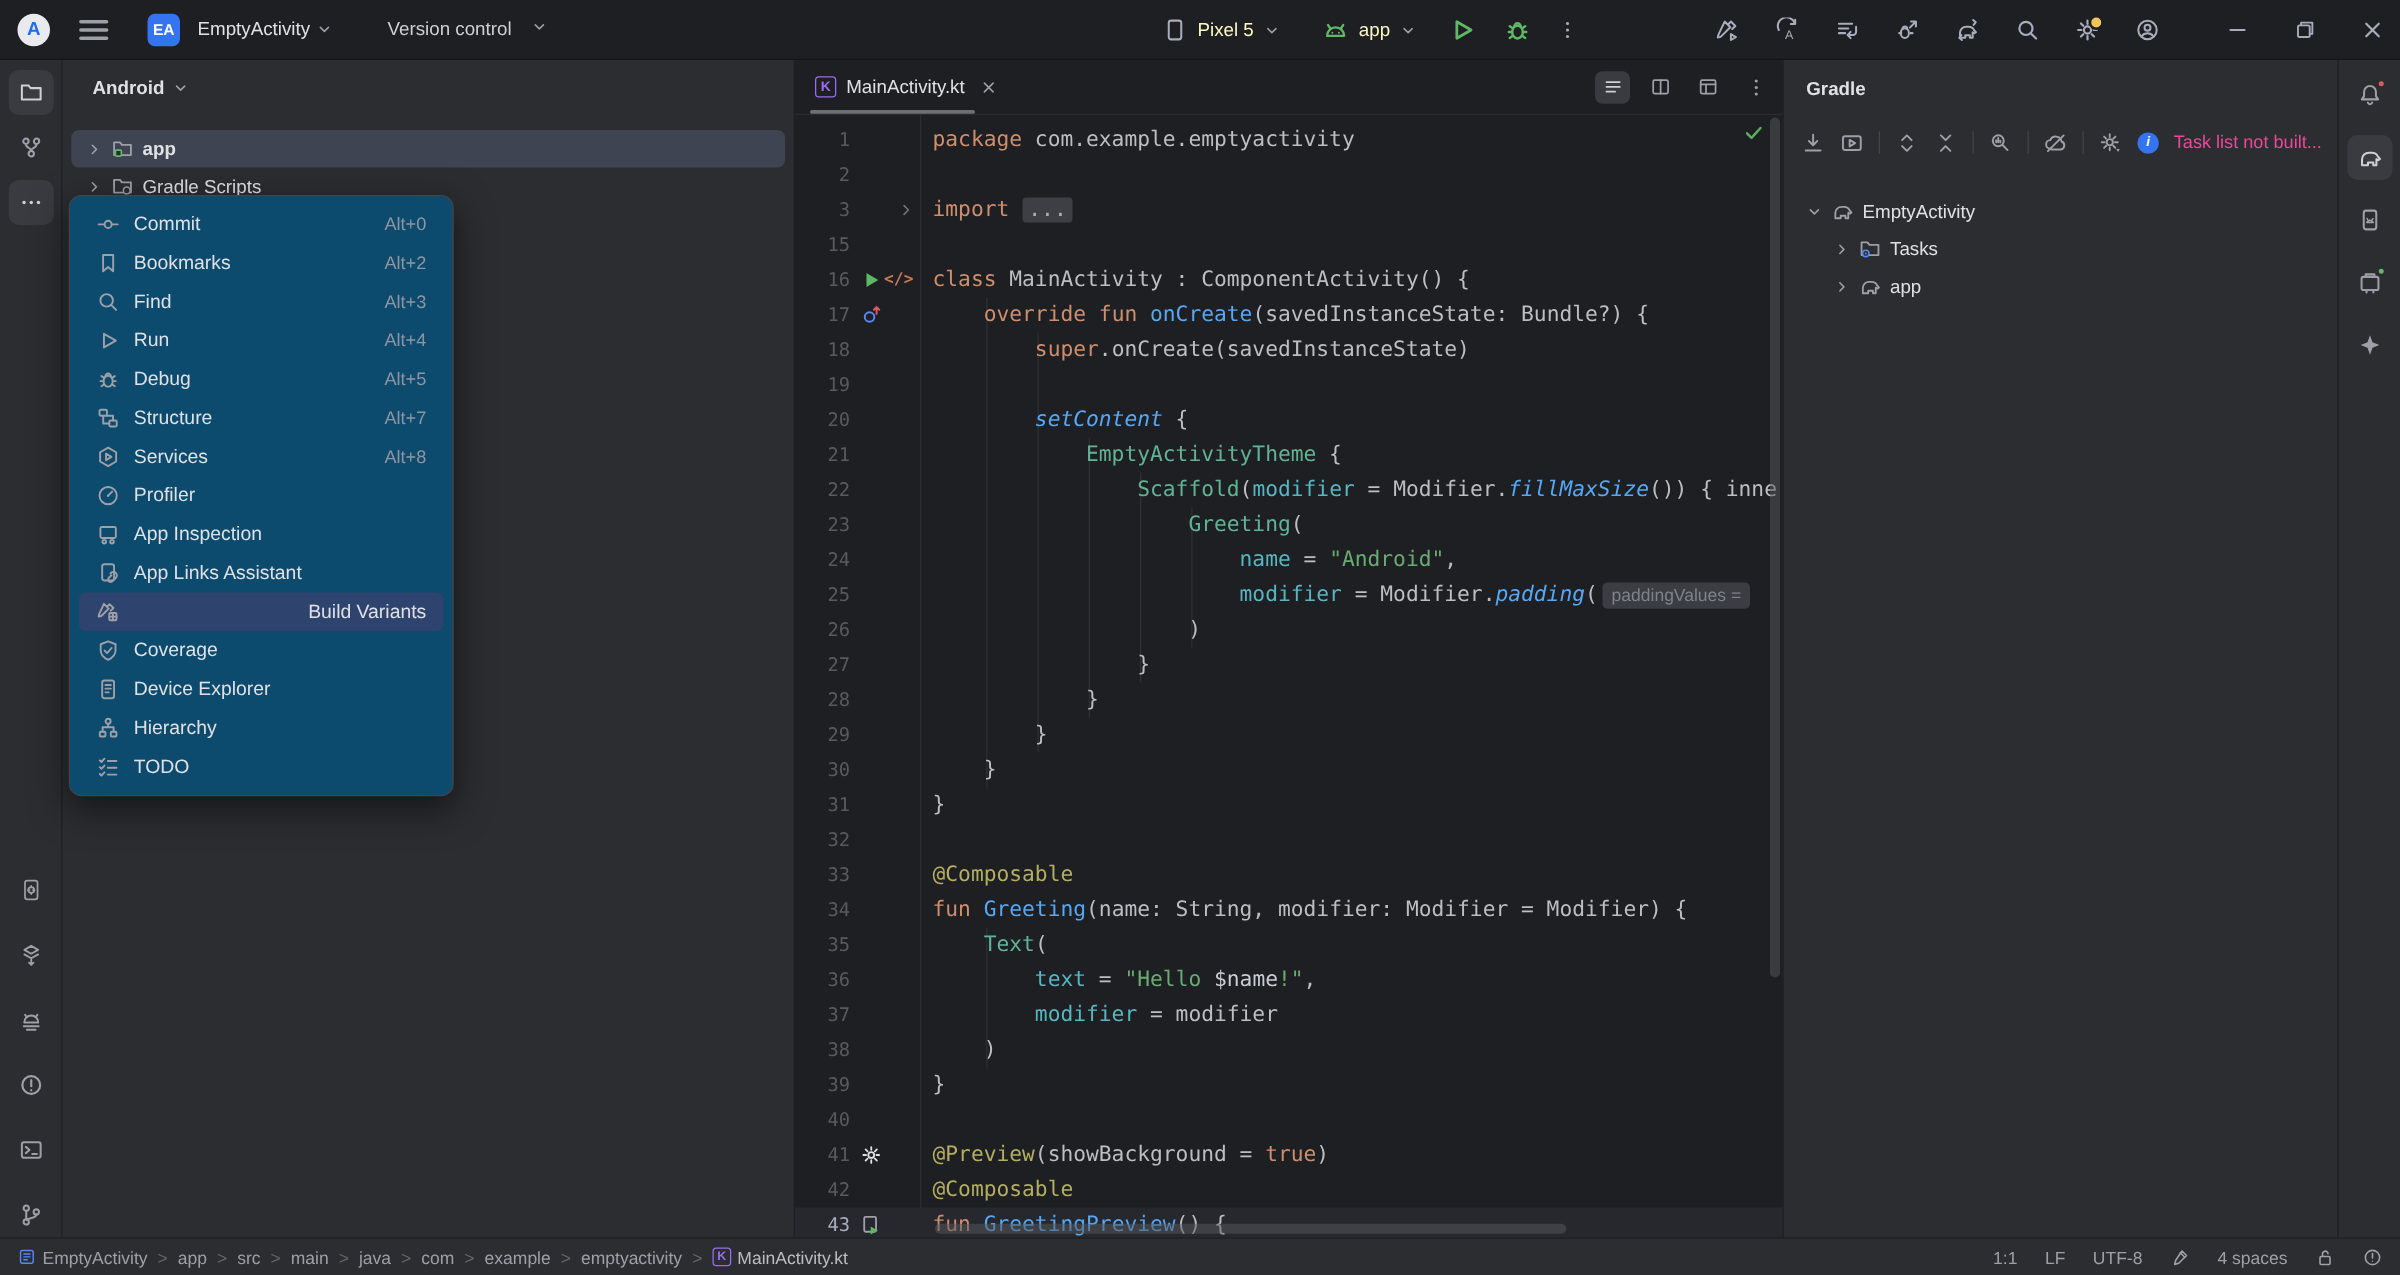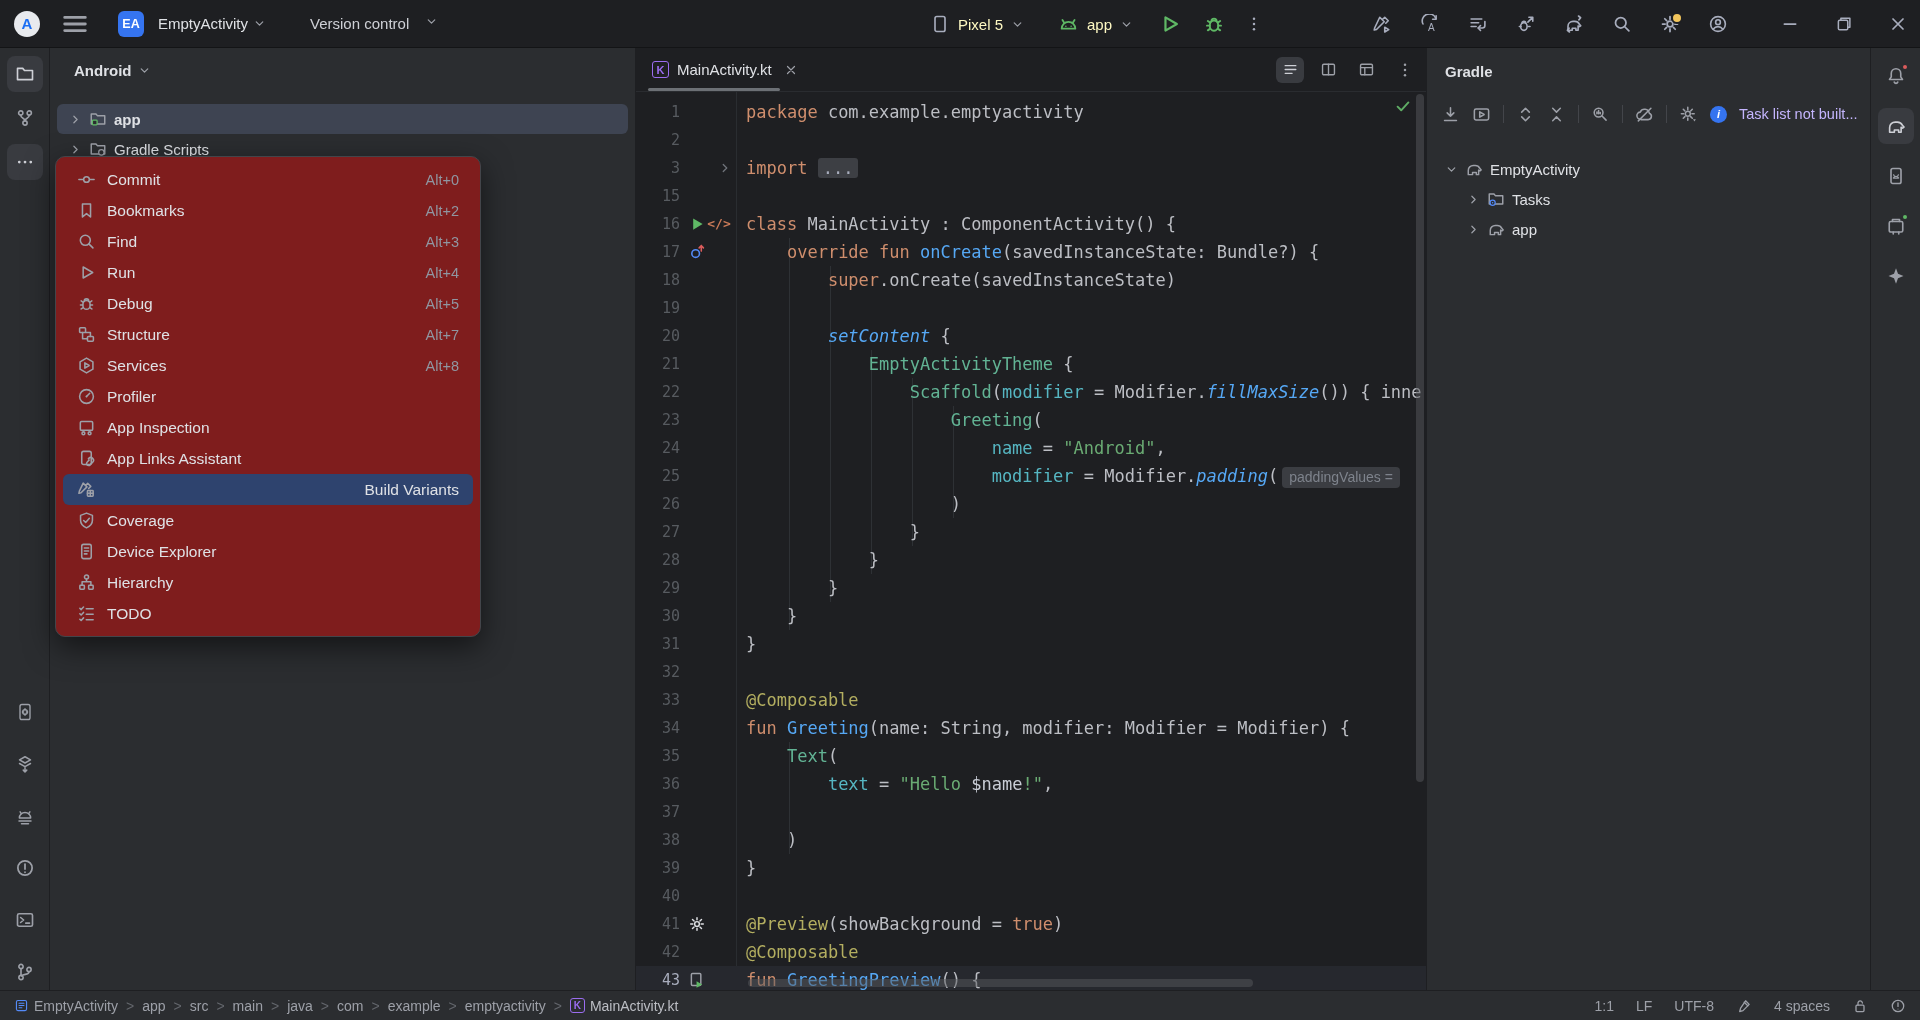--- a/index.html
+++ b/index.html
@@ -93,37 +93,37 @@
   .inspect-ok { position:absolute; right:14px; top:5px; width:18px; height:18px; color:#5FAD65; }
 
   
   .gradle-panel { width:444px; background:#2b2d30; border-left:1px solid #1e1f22; }
   .gp-header { height:46px; display:flex; align-items:center; padding-left:18px; font-size:15px; font-weight:bold; }
   .gp-toolbar { height:40px; display:flex; align-items:center; gap:12px; padding-left:14px; color:#9DA0A8; }
   .gp-toolbar .ic { width:19px; height:19px; }
   .vsep { width:1px; height:18px; background:#43454A; }
   .info-badge { width:17px; height:17px; border-radius:50%; background:#3574F0; color:#fff;
     display:flex; align-items:center; justify-content:center; font-size:11px; font-weight:bold; font-style:italic; }
-  .gp-status { font-size:14.5px; color:#c4b5fd; }
+  .gp-status { font-size:14.5px; color:#ec4899; }
   .gp-tree { padding-top:20px; }
   .gp-tree .trow { margin:0 6px; }
 
   
   .statusbar { height:30px; background:#2b2d30; border-top:1px solid #1e1f22; display:flex; align-items:center;
     padding:0 14px; font-size:14px; color:#9DA0A8; }
   .crumbs { display:flex; align-items:center; gap:8px; }
   .crumb { display:flex; align-items:center; gap:5px; }
   .bsep { color:#63666C; }
   .sb-right { margin-left:auto; display:flex; align-items:flex-start; gap:22px; }
   .sb-right .ic { width:16px; height:16px; }
   .proj-ic { color:#548AF7; width:15px; height:15px; }
   .kticon.sm { width:15px; height:15px; font-size:10px; }
 
   
-  .popup { position:absolute; left:55px; top:156px; width:426px; z-index:50; background:#7f1d1d;
+  .popup { position:absolute; left:55px; top:156px; width:308px; z-index:50; background:#0c4a6e;
     border:1px solid #43454A; border-radius:10px; box-shadow:0 10px 30px rgba(0,0,0,.55); padding:7px 0; }
   .mi { height:31px; display:flex; align-items:center; gap:11px; padding:0 14px; margin:0 7px;
     border-radius:6px; font-size:15.5px; color:#DFE1E5; }
   .mi .ic { color:#9DA0A8; width:19px; height:19px; }
   .mi .sc { margin-left:auto; color:#9096A1; font-size:14.5px; }
   .mi.sel { background:#2E436E;justify-content:space-between; }
 </style>
 </head>
 <body>
 
@@ -619,20 +619,21 @@
           <div class="crow">
             <div class="gut">
               <span class="lnum">36</span>
             </div>
             <div class="codecell"><span class="tk-pl">        </span><span class="tk-np">text</span><span class="tk-pl"> = </span><span class="tk-str">"Hello </span><span class="tk-tmpl">$name</span><span class="tk-str">!"</span><span class="tk-pl">,</span></div>
           </div>
           <div class="crow">
             <div class="gut">
               <span class="lnum">37</span>
             </div>
+            <div class="codecell"><span class="tk-pl">        </span><span class="tk-np">modifier</span><span class="tk-pl"> = modifier</span></div>
           </div>
           <div class="crow">
             <div class="gut">
               <span class="lnum">38</span>
             </div>
             <div class="codecell"><span class="tk-pl">    )</span></div>
           </div>
           <div class="crow">
             <div class="gut">
               <span class="lnum">39</span>

